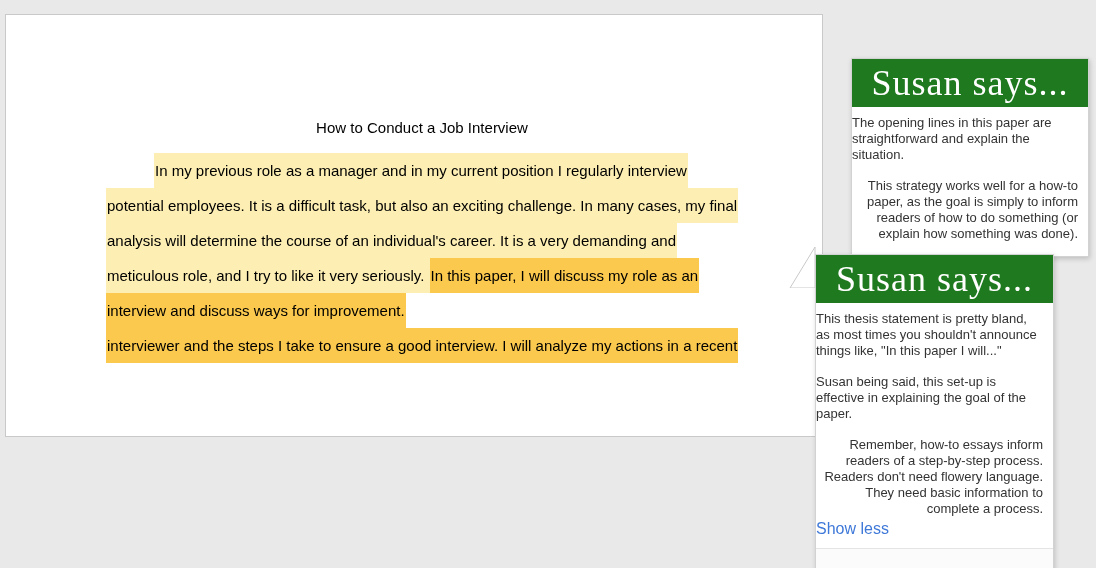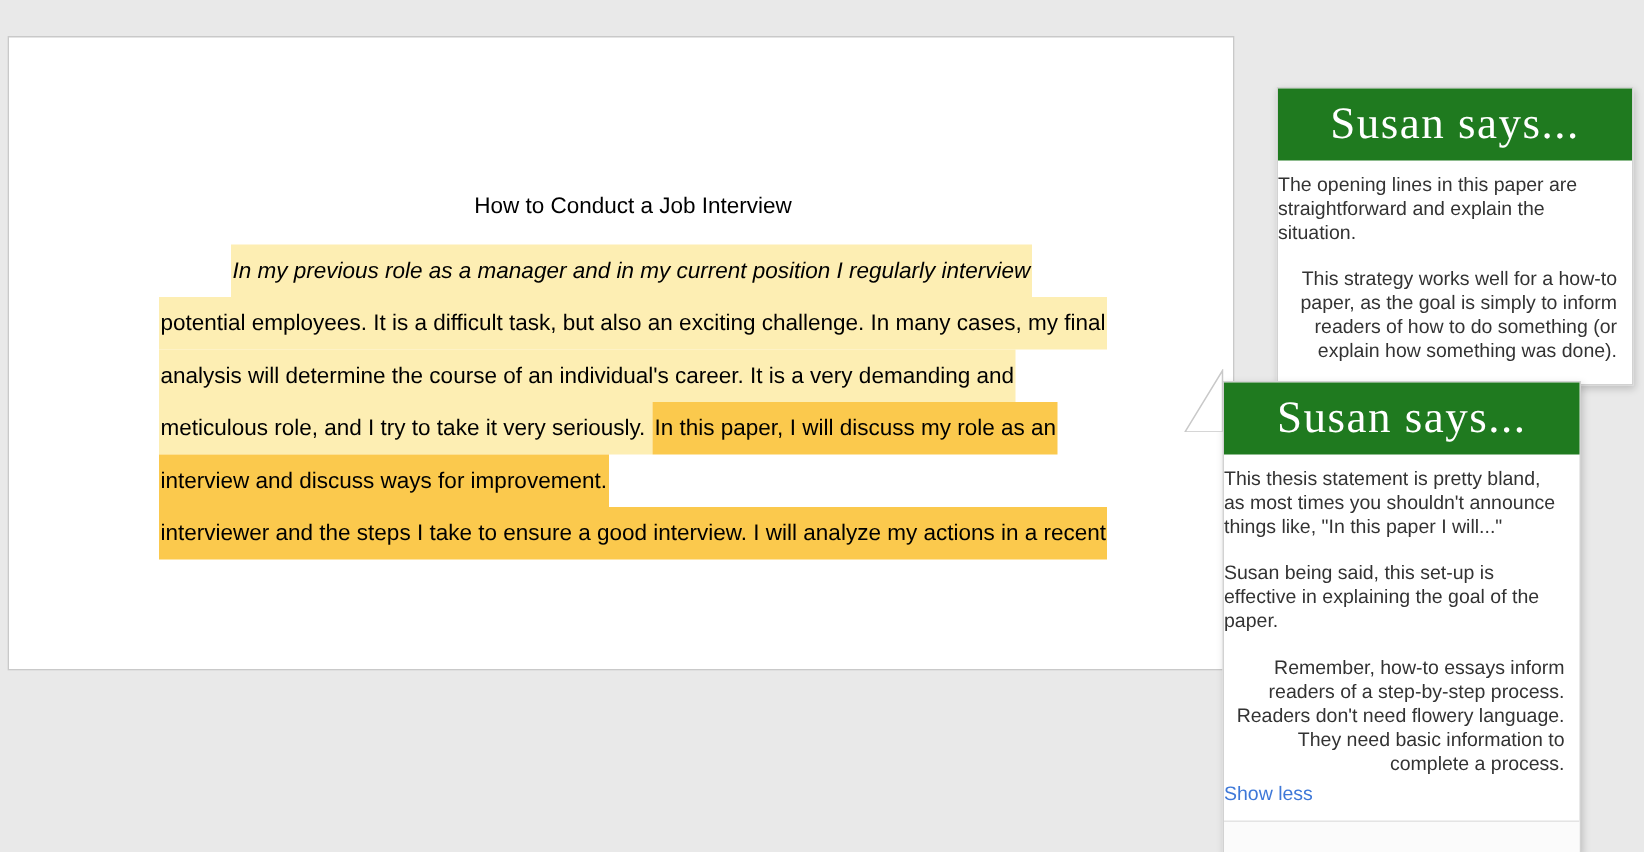--- a/index.html
+++ b/index.html
@@ -7,21 +7,21 @@
     width: 1096px; height: 568px;
     background: #e9e9e9;
     font-family: "Liberation Sans", "DejaVu Sans", sans-serif;
     overflow: hidden;
     position: relative;
   }
 
   
   .page {
     position: absolute;
-    left: 5px; top: 24px;
+    left: 5px; top: 14px;
     width: 818px; height: 423px;
     background: #ffffff;
     border: 1px solid #c9c9c9;
   }
   .doc-content {
     position: absolute;
     left: 100px; top: 95px;
     width: 632px;
     color: #000;
     font-size: 15px;
@@ -30,56 +30,56 @@
     text-align: center;
     line-height: 35px;
     height: 35px;
     margin-bottom: 8px;
   }
   .doc-line {
     line-height: 35px;
     height: 35px;
     white-space: nowrap;
   }
-  .doc-line.indent { text-indent: 48px; font-style: italic; }
+  .doc-line.indent { text-indent: 48px; }
   .hl { padding: 9px 1px; }
   .hl.pale { background: #fdeeb3; }
   .hl.dark { background: #fbc94d; }
 
   
   .comment-card {
     position: absolute;
     background: #ffffff;
     border: 1px solid #d2d2d2;
     box-shadow: 1px 2px 5px rgba(0,0,0,0.18);
   }
   .comment-card.first  { left: 851px; top: 58px;  width: 238px; }
   .comment-card.second { left: 815px; top: 254px; width: 239px; }
   .comment-header {
     background: #1f7a1f;
     color: #ffffff;
     text-align: center;
     font-family: cursive;
-    font-size: 30px;
+    font-size: 36px;
     line-height: 48px;
     height: 48px;
     letter-spacing: 1px;
     overflow: hidden;
   }
   .comment-body {
     padding: 8px 10px 10px 0;
     font-size: 13px;
     line-height: 16px;
     color: #333333;
   }
   .comment-body p { margin-bottom: 15px; }
   .comment-body p:last-of-type { margin-bottom: 4px; text-align: right; }
   .show-less {
     color: #3e78d8;
-    font-size: 13px;
+    font-size: 16px;
     text-decoration: none;
     cursor: pointer;
     display: inline-block;
   }
   .reply-bar {
     border-top: 1px solid #e4e4e4;
     background: #fbfbfb;
     padding: 9px 10px 11px 10px;
   }
 
@@ -100,21 +100,21 @@
     <div class="doc-line indent">
       <span class="hl pale">In my previous role as a manager and in my current position I regularly interview</span>
     </div>
     <div class="doc-line">
       <span class="hl pale">potential employees. It is a difficult task, but also an exciting challenge. In many cases, my final</span>
     </div>
     <div class="doc-line">
       <span class="hl pale">analysis will determine the course of an individual's career. It is a very demanding and</span>
     </div>
     <div class="doc-line">
-      <span class="hl pale">meticulous role, and I try to take it very seriously. </span><span class="hl dark">In this paper, I will discuss my role as an</span>
+      <span class="hl pale">meticulous role, and I try to like it very seriously. </span><span class="hl dark">In this paper, I will discuss my role as an</span>
     </div>
     <div class="doc-line">
       <span class="hl dark">interview and discuss ways for improvement.</span>
     </div>
     <div class="doc-line">
       <span class="hl dark">interviewer and the steps I take to ensure a good interview. I will analyze my actions in a recent</span>
     </div>
   </div>
 </div>
 

